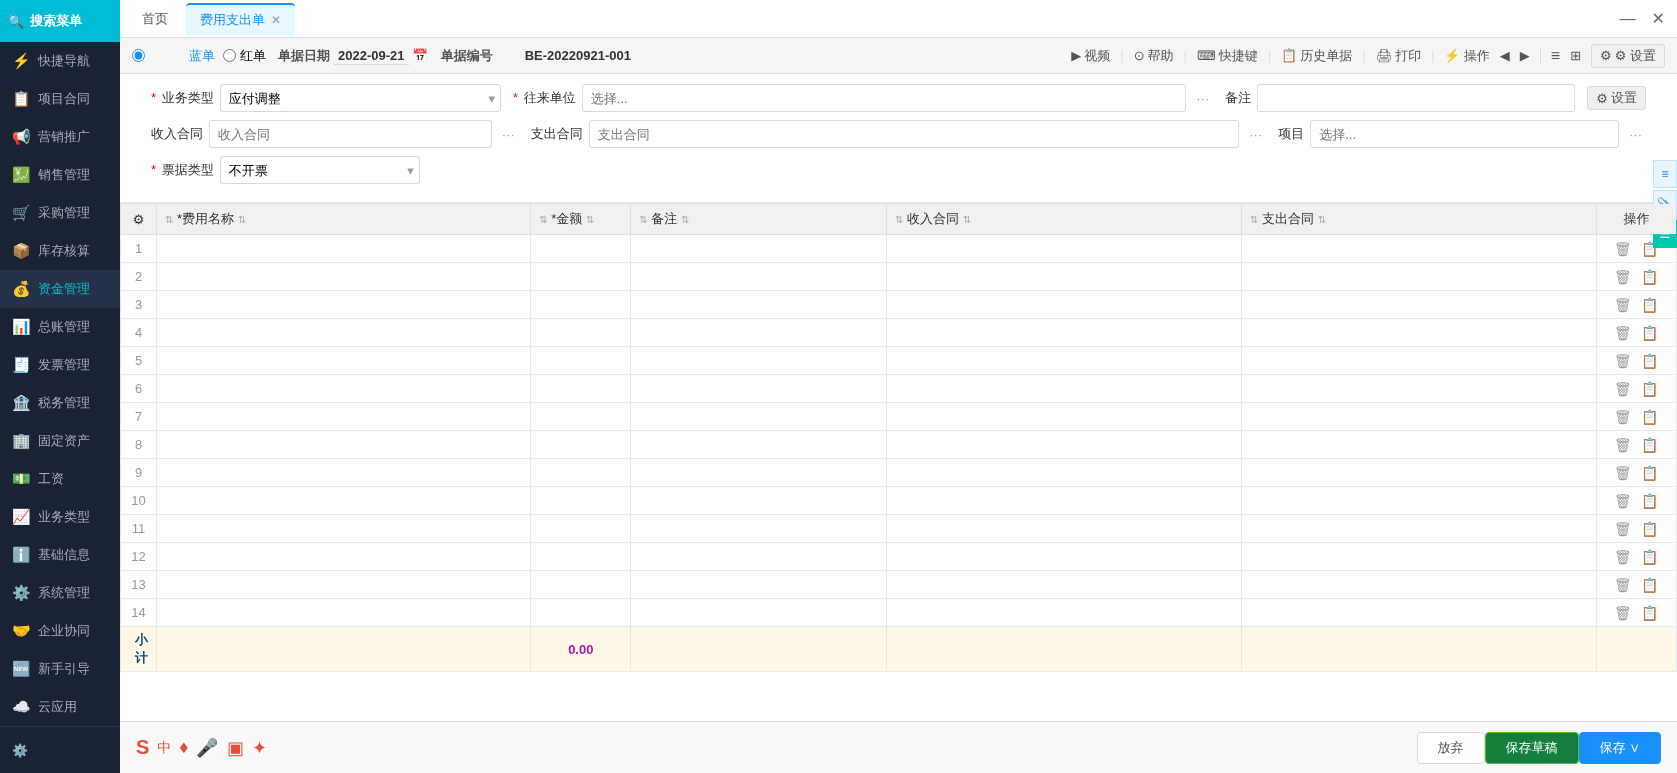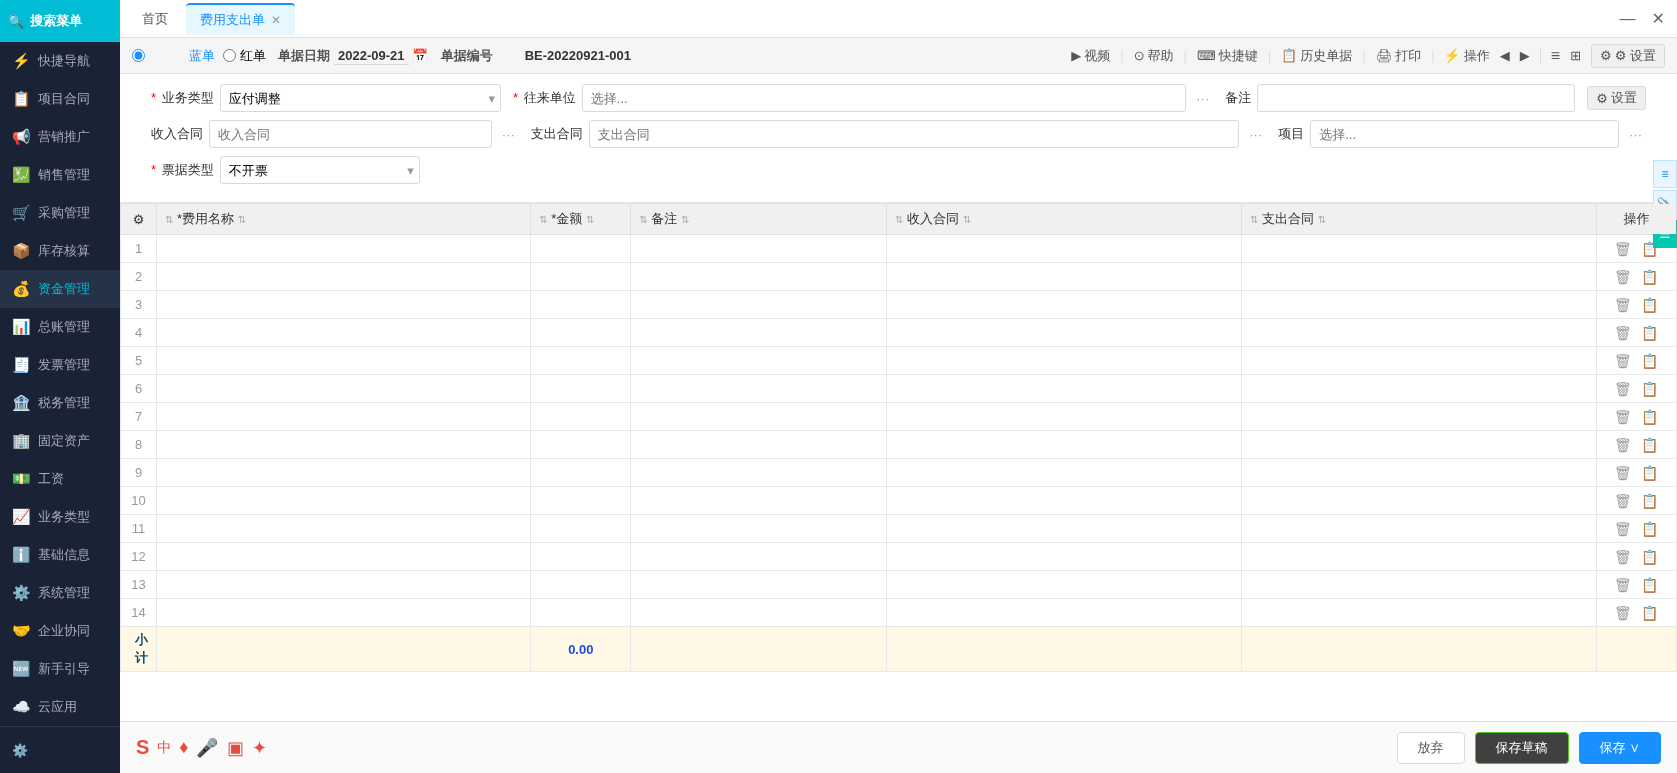--- a/index.html
+++ b/index.html
@@ -179,49 +179,49 @@
     }
     thead th.actions { text-align: center; }
     tbody td {
       border: 1px solid #e8e8e8;
       padding: 4px 8px;
       height: 28px;
       color: #333;
     }
     .row-num { color: #999; text-align: center; width: 30px; }
     .subtotal-row td { background: #fff8e6; font-weight: bold; }
-    .subtotal-row .amount { text-align: center; color: #1d4ed8; }
+    .subtotal-row .amount { text-align: center; color: #a21caf; }
     .action-cell { text-align: center; white-space: nowrap; }
     .action-icon { cursor: pointer; color: #999; font-size: 14px; margin: 0 3px; }
     .gear-icon-cell { text-align: center; }
     .sort-arrows { color: #aaa; font-size: 10px; }
 
     
     .bottom-bar {
       background: #fafafa;
       border-top: 1px solid #e0e0e0;
       padding: 8px 16px;
       display: flex;
       justify-content: space-between;
       align-items: center;
       height: 52px;
     }
     .bottom-icons { display: flex; align-items: center; gap: 8px; color: #e74c3c; }
     .bottom-icon { font-size: 18px; cursor: pointer; }
-    .bottom-actions { display: flex; gap: 10px; }
+    .bottom-actions { display: flex; }
     .btn {
       padding: 6px 20px;
       border-radius: 4px;
       cursor: pointer;
       font-size: 13px;
       border: 1px solid #d9d9d9;
     }
     .btn-default { background: white; color: #555; }
     .btn-primary { background: #1890ff; color: white; border-color: #1890ff; }
-    .btn-save-draft { background: #404040; color: white; border-color: #52c41a; }
+    .btn-save-draft { background: #15803d; color: white; border-color: #52c41a; }
 
     
     .right-edge {
       position: fixed;
       right: 0;
       top: 160px;
       display: flex;
       flex-direction: column;
       gap: 2px;
     }

